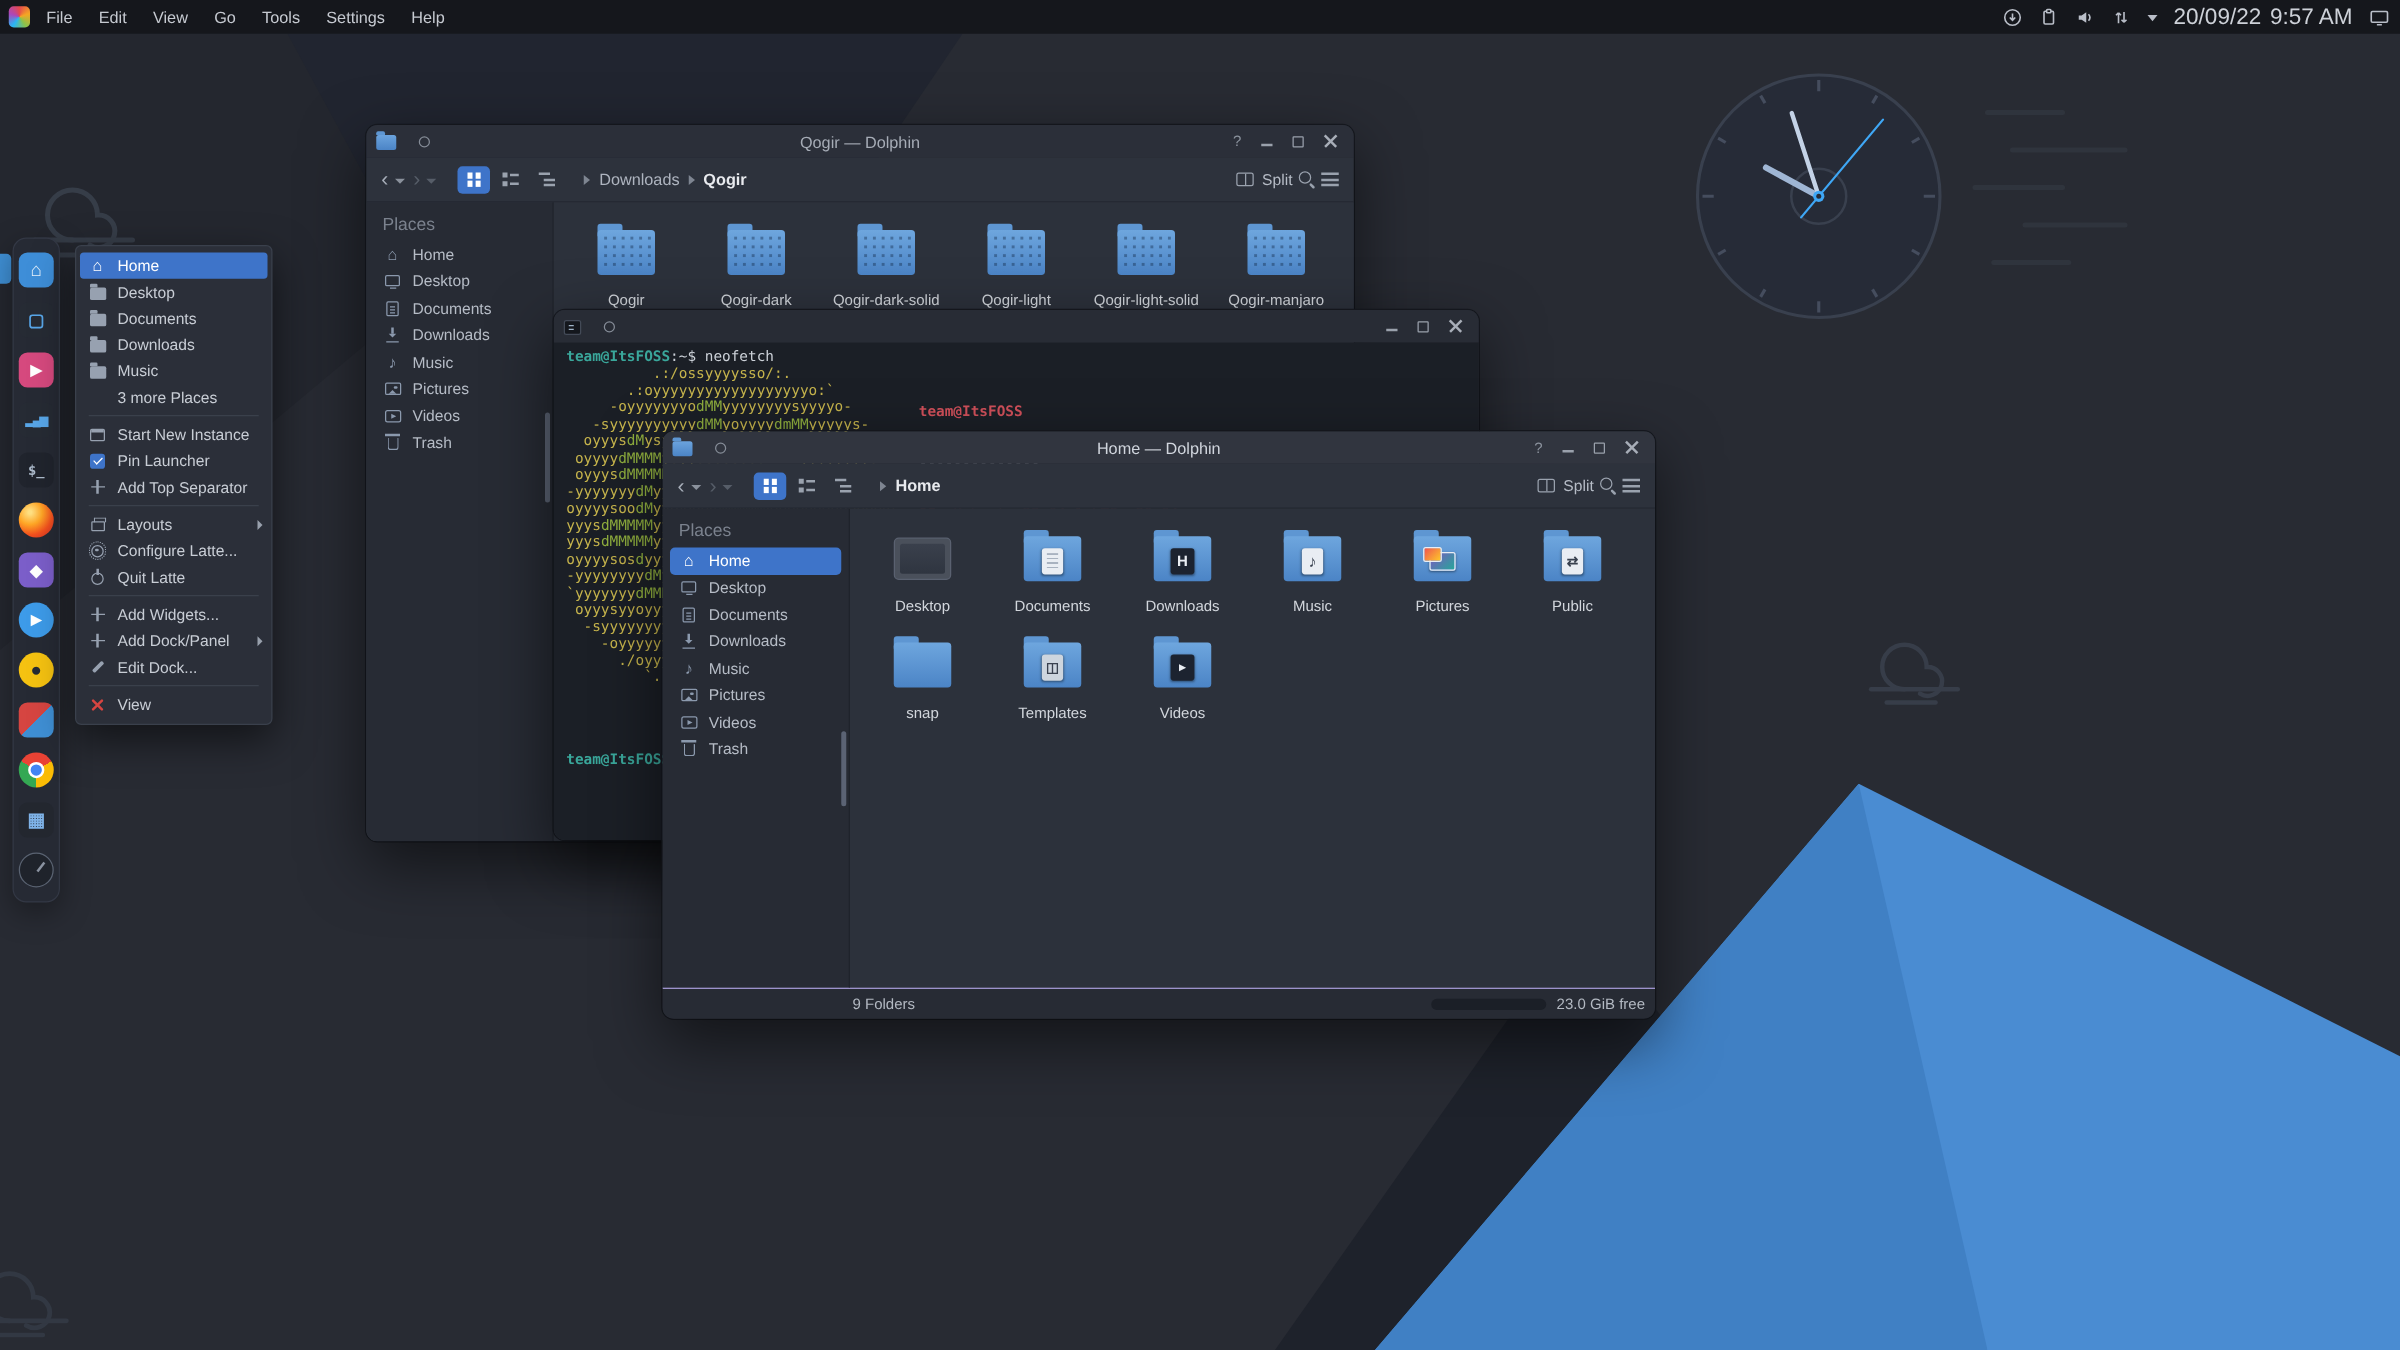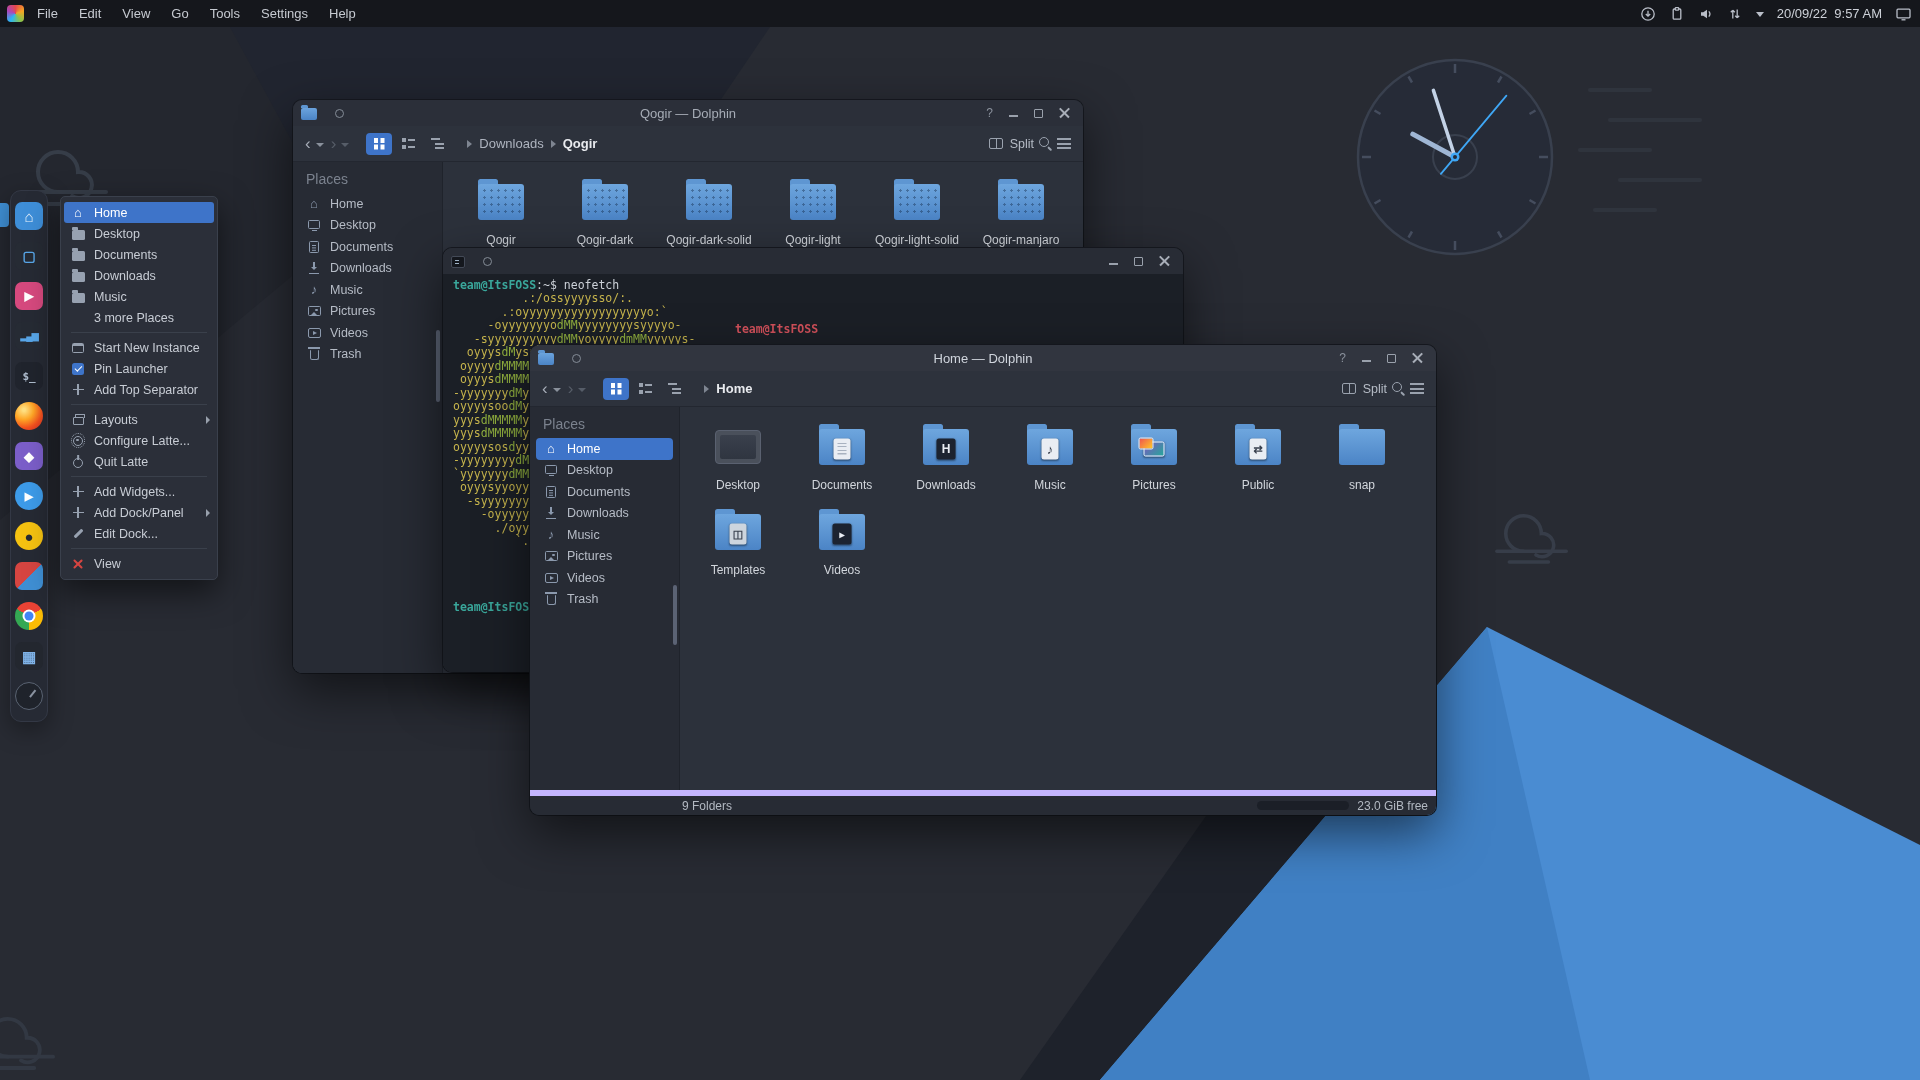--- a/index.html
+++ b/index.html
@@ -14,21 +14,21 @@
 .cloud{position:absolute;opacity:.85}
 
 #panel{position:absolute;top:0;left:0;right:0;height:27px;background:#15171c;display:flex;align-items:center;z-index:90;padding:0 8px 0 7px;gap:0}
 #launcher{width:17px;height:17px;border-radius:4px;background:conic-gradient(#e5484d,#f5a623,#8bc34a,#29b6f6,#ab47bc,#e5484d);margin-right:13px;flex:0 0 auto}
 #global-menu{display:flex;gap:21px;color:#c6cad1}
 .gm-item{cursor:default}
 #panel .spacer{flex:1}
 .tray{display:flex;align-items:center;gap:13px;color:#cdd1d8}
 .tray svg{display:block}
 .caret{width:0;height:0;border-left:4.5px solid transparent;border-right:4.5px solid transparent;border-top:5px solid #b9bec8;margin-top:2px}
-.pclock{font-size:13px;white-space:nowrap}
+.pclock{font-size:18px;white-space:nowrap}
 .pdate{margin-right:7px}
 
 #dock{position:absolute;left:10px;top:190px;width:38px;height:532px;background:#262a34;border:1px solid #333845;border-radius:11px;display:flex;flex-direction:column;align-items:center;justify-content:space-evenly;z-index:20;box-shadow:0 8px 24px rgba(0,0,0,.35)}
 .dock-item{width:30px;height:30px;display:flex;align-items:center;justify-content:center}
 .di{position:relative;width:28px;height:28px;border-radius:7px;display:flex;align-items:center;justify-content:center;overflow:hidden}
 .di.round{border-radius:50%}
 .dg{font-weight:bold;line-height:1}
 .di-ff{background:radial-gradient(circle at 32% 28%,#ffe082 5%,#ffa726 35%,#f4511e 65%,#c62828 100%)}
 .di-split{background:linear-gradient(135deg,#d64541 0 50%,#3f8fd4 50% 100%)}
 .di-chrome{background:conic-gradient(from -60deg,#ea4335 0 120deg,#fbbc05 0 240deg,#34a853 0 360deg)}
@@ -145,21 +145,21 @@
 .emb{position:absolute;z-index:2;left:50%;top:55%;transform:translate(-50%,-50%);display:flex;align-items:center;justify-content:center;border-radius:2.5px;font-weight:bold;box-shadow:0 1px 2px rgba(0,0,0,.4)}
 .emb-doc{width:17px;height:21px;background:#e9edf3}
 .emb-doc::after{content:'';width:9px;height:12px;background:repeating-linear-gradient(#a8b2c0 0 1.3px,transparent 1.3px 3.6px)}
 .emb-h{width:19px;height:21px;background:#1c2330;color:#e9edf3;font-size:12px}
 .emb-music{width:17px;height:21px;background:#e9edf3;color:#39414f;font-size:13px}
 .emb-pics{width:21px;height:15px;background:linear-gradient(135deg,#7e57c2,#26a69a);border:1.5px solid #e9edf3;border-radius:2px}
 .emb-pics::before{content:'';position:absolute;left:-6px;top:-5px;width:13px;height:10px;background:linear-gradient(135deg,#ef5350,#ffca28);border:1.5px solid #e9edf3;border-radius:2px}
 .emb-pub{width:17px;height:21px;background:#e9edf3;color:#39414f;font-size:11px}
 .emb-tmpl{width:17px;height:21px;background:#cdd5de;color:#39414f;font-size:11px}
 .emb-vid{width:19px;height:21px;background:#1c2330;color:#e9edf3;font-size:10px}
-.dstatus{flex:0 0 25px;background:#272b34;border-top:6px solid #c4b5fd;display:flex;align-items:center;font-size:12px;color:#b3b9c2;padding-right:8px}
+.dstatus{flex:0 0 25px;background:#272b34;border-top:1px solid #c4b5fd;display:flex;align-items:center;font-size:12px;color:#b3b9c2;padding-right:8px}
 .status-folders{margin-left:152px}
 .cap-wrap{margin-left:auto;display:flex;align-items:center;gap:8px}
 .cap-bar{width:92px;height:9px;border-radius:4.5px;background:#1b1f27;overflow:hidden}
 .cap-fill{height:100%;background:#3f7fd4;border-radius:4.5px}
 
 .ic-desktop{width:12px;height:9px;border:1.4px solid currentColor;border-radius:1.5px;position:relative;margin-top:-2px}
 .ic-desktop::after{content:'';position:absolute;left:2.5px;right:2.5px;bottom:-3.6px;height:1.5px;background:currentColor}
 .ic-doc{width:9.5px;height:11.5px;border:1.3px solid currentColor;border-radius:1.5px;position:relative}
 .ic-doc::after{content:'';position:absolute;left:1.6px;top:2.6px;width:4.6px;height:1.1px;background:currentColor;box-shadow:0 2.4px 0 currentColor,0 4.8px 0 currentColor}
 .ic-down{width:10px;height:12px;position:relative;border-bottom:1.7px solid currentColor}
@@ -420,21 +420,21 @@
     <div class="art" id="ascii-art"><div><span class="art-y">          .:/ossyyyysso/:.</span></div><div><span class="art-y">       .:oyyyyyyyyyyyyyyyyyyo:`</span></div><div><span class="art-y">     -oyyyyyyyo</span><span class="art-g">dMM</span><span class="art-y">yyyyyyyysyyyyo-</span></div><div><span class="art-y">   -syyyyyyyyyy</span><span class="art-g">dMM</span><span class="art-y">yoyyyy</span><span class="art-g">dmMM</span><span class="art-y">yyyyys-</span></div><div><span class="art-y">  oyyys</span><span class="art-g">dM</span><span class="art-y">ysyyyy</span><span class="art-g">dMMMMMMMMMMMMM</span><span class="art-y">yyyyyyo</span></div><div><span class="art-y"> oyyyy</span><span class="art-g">dMMMM</span><span class="art-y">ysyysoooooo</span><span class="art-g">dMMMM</span><span class="art-y">yyyyyyyyo</span></div><div><span class="art-y"> oyyys</span><span class="art-g">dMMMMMMMMMMMMMMMMMMM</span><span class="art-y">sosyyyyyyo</span></div><div><span class="art-y">-yyyyyyy</span><span class="art-g">dM</span><span class="art-y">yyyyyyyyy</span><span class="art-g">dmMMMM</span><span class="art-y">yyyyyyyyyyyy-</span></div><div><span class="art-y">oyyyysoo</span><span class="art-g">dM</span><span class="art-y">yyoyyyy</span><span class="art-g">dMMMMM</span><span class="art-y">yyyyyyyyyyyyyyo</span></div><div><span class="art-y">yyys</span><span class="art-g">dMMMMM</span><span class="art-y">yyyyyyyyy</span><span class="art-g">dMMMMM</span><span class="art-y">syyyyyyyyyyyy</span></div><div><span class="art-y">yyys</span><span class="art-g">dMMMMM</span><span class="art-y">yyyyyyyyyy</span><span class="art-g">dMMMMM</span><span class="art-y">yyyyyyyyyyyy</span></div><div><span class="art-y">oyyyysos</span><span class="art-g">d</span><span class="art-y">yyyyyyyyyyyyy</span><span class="art-g">dMMM</span><span class="art-y">yyyyyyyyyyyo</span></div><div><span class="art-y">-yyyyyyyy</span><span class="art-g">dM</span><span class="art-y">yyyyyyyyyyyyyyyyyyyyyyyyyy-</span></div><div><span class="art-y">`yyyyyyy</span><span class="art-g">dMMM</span><span class="art-y">yyyyyyyyyyyyyyyyyyyyyyyyy`</span></div><div><span class="art-y"> oyyysyyoyyyyyyyyyyyyyyyyyyyyyyyyyyo</span></div><div><span class="art-y">  -syyyyyyyyyyyyyyyyyyyyyyyyyyyyyys-</span></div><div><span class="art-y">    -oyyyyyyyyyyyyyyyyyyyyyyyyyyo-</span></div><div><span class="art-y">      ./oyyyyyyyyyyyyyyyyyyyyo/.</span></div><div><span class="art-y">         `.:/ossyyyysso/:.`</span></div></div>
     <div class="nfo">
       <div class="nfo-title">team@ItsFOSS</div>
       <div class="nfo-sep">--------------</div>
       <div id="neo-lines"><div class="nl red"><span class="nl-label">OS:</span><span class="nl-value"> Kubuntu 22.04.1 LTS x86_64</span></div><div class="nl magenta"><span class="nl-label">Host:</span><span class="nl-value"> KVM/QEMU (Standard PC (Q35 + ICH9, 2009) pc-q35-6.2)</span></div></div>
     </div>
     <pre class="tline" style="left:10px;top:327px"><span class="tuser">team@ItsFOSS</span><span>:~$</span></pre>
   </div>
 </div>
 
-<div class="window dolphin active" id="win-home" style="left:530px;top:345px;width:906px;height:470px;z-index:12">
+<div class="window dolphin active" id="win-home" style="left:530px;top:345px;width:794px;height:470px;z-index:12">
   <div class="titlebar">
     <span class="tb-left">
       <span class="app-fold"></span>
       <span class="tb-circle"></span>
     </span>
     <span class="tb-title">Home — Dolphin</span>
     <span class="tb-right">
       <span class="tb-help">?</span>
       <span class="tb-min"></span>
       <span class="tb-max"></span>

